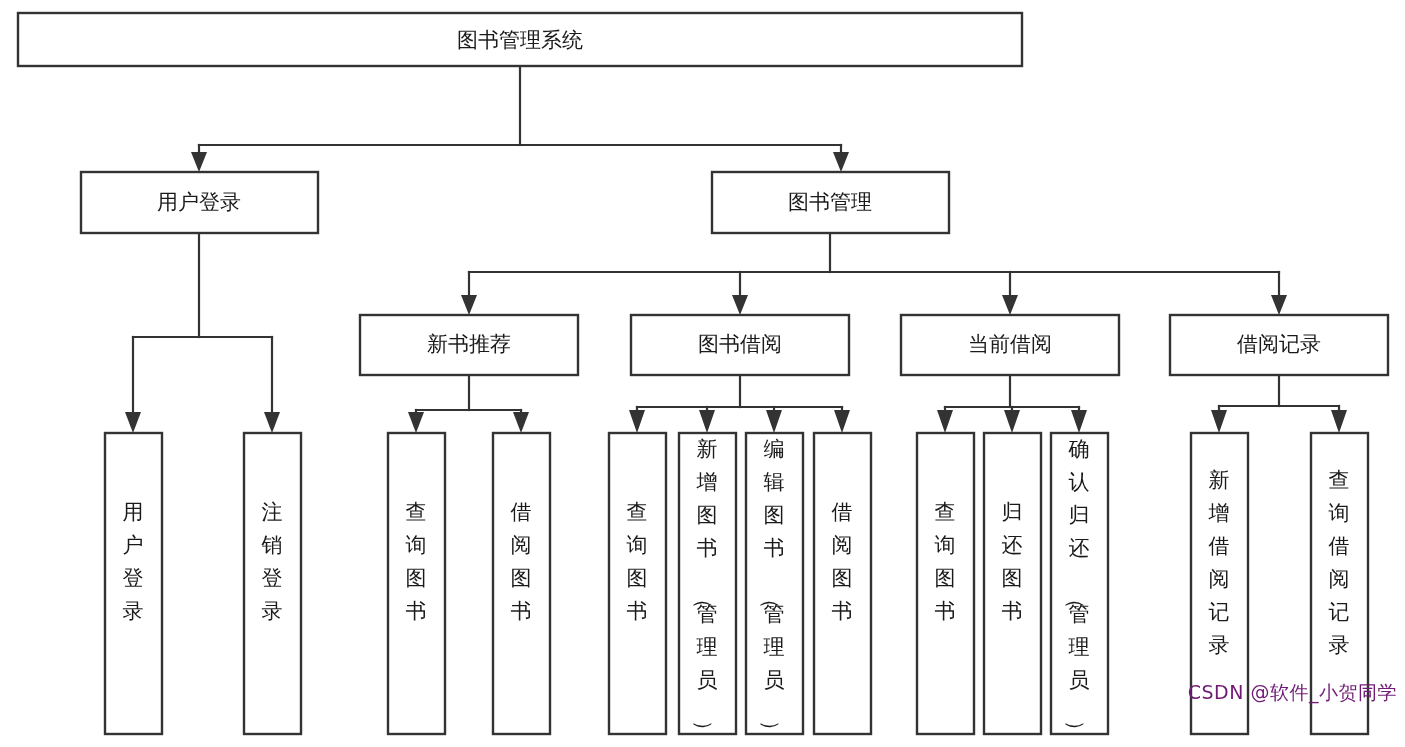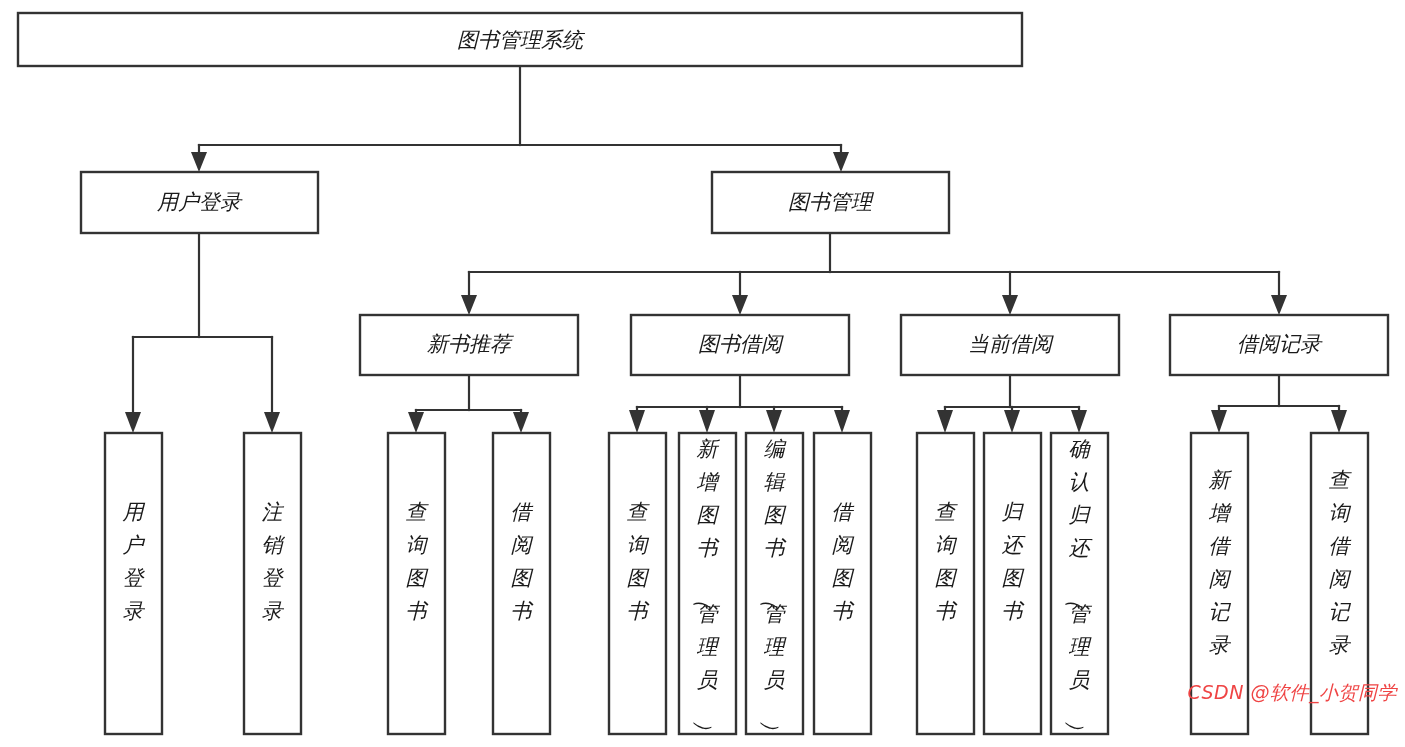--- a/index.html
+++ b/index.html
@@ -11,21 +11,20 @@
     width: 1405px;
     height: 747px;
     font-family: "DejaVu Sans", "Liberation Sans", sans-serif;
     overflow: hidden;
   }
   #diagram-root {
     position: relative;
     width: 1405px;
     height: 710px;
     background: #ffffff;
-    font-style: italic;
   }
   svg.tree-canvas {
     position: absolute;
     left: 0;
     top: 0;
     width: 1405px;
     height: 747px;
     display: block;
   }
   .node-box {
@@ -55,21 +54,21 @@
     font-size: 21px;
     fill: #1a1a1a;
     text-anchor: middle;
   }
   .watermark-text {
     position: absolute;
     right: 8px;
     bottom: 4px;
     font-family: "DejaVu Sans", "Liberation Sans", sans-serif;
     font-size: 19px;
-    color: #ef4444;
+    color: #701a75;
     white-space: nowrap;
     letter-spacing: 0.5px;
     user-select: none;
   }
 </style>
 </head>
 <body>
 
 <div id="diagram-root">
 

